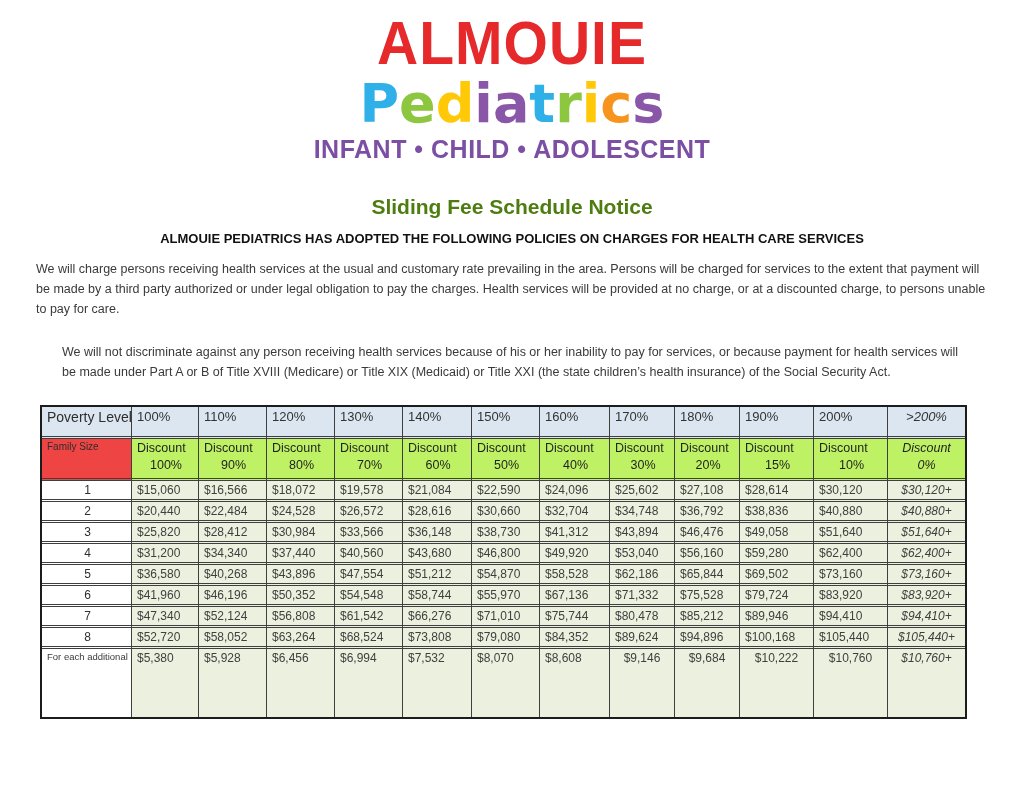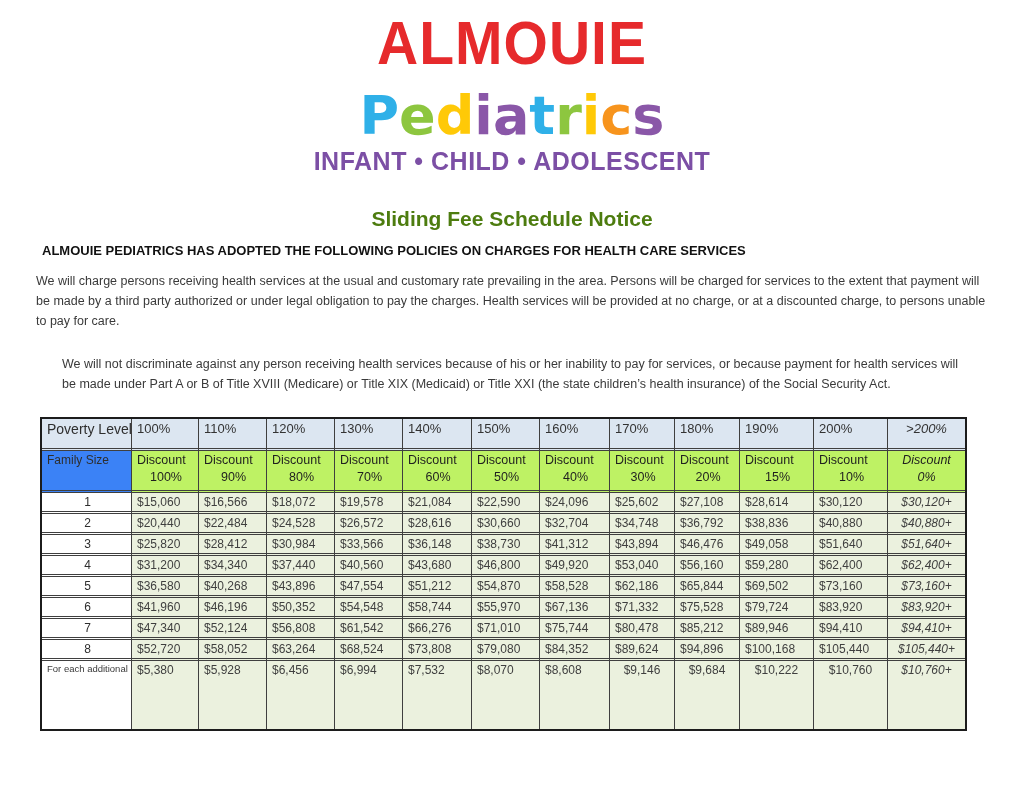--- a/index.html
+++ b/index.html
@@ -9,34 +9,34 @@
   }
   
   .logo{ text-align:center; padding-top:12px; line-height:1; }
   .logo-line1{
     font-family:"Liberation Sans",sans-serif;
     font-weight:900; font-size:57px; letter-spacing:1px;
     transform:scaleY(1.08); transform-origin:top center;
   }
   .logo-line2{
     font-family:"DejaVu Sans",sans-serif;
-    font-weight:800; font-size:54px; letter-spacing:0px; margin-top:20px;
+    font-weight:800; font-size:54px; letter-spacing:0px; margin-top:8px;
   }
   .logo-line3{
     font-family:"Liberation Sans",sans-serif;
     font-weight:900; font-size:25px; letter-spacing:0.5px; margin-top:5px;
     transform:scaleY(1.05); transform-origin:top center;
   }
   
   .notice-title{
     text-align:center; font-size:21px; font-weight:700; margin:34px 0 0 0;
     color:#4d7c0f;
   }
   .notice-subtitle{
-    font-size:13px; font-weight:700; margin:12px auto 0 auto;
+    text-align:center; font-size:13px; font-weight:700; margin:12px auto 0 auto;
     color:#111; width:940px;
   }
   .notice-para{
     text-align:left; font-size:12.5px; font-weight:400; color:#3a3a3a;
     line-height:1.58; margin:14px auto 0 auto;
   }
   .para1{ width:952px; }
   .para2{ width:900px; margin-top:24px; }
   
   .fee-table{
@@ -49,21 +49,21 @@
     border-right:1px solid #3f3f3f;
     border-bottom:3px double #3f3f3f;
     padding:2px 3px 2px 5px;
     overflow:hidden; white-space:nowrap;
   }
   .fee-table tr:last-child td{ border-bottom:none; }
   .fee-table td:last-child{ border-right:none;font-style:italic; }
   .cell-corner{ background:#dce6f1; color:#2e2e2e; font-size:14px; vertical-align:top; white-space:normal; }
   .cell-pct{ background:#dce6f1; color:#333333; font-size:13px; vertical-align:top; padding-top:5px; }
   .cell-pct.center, td.center{ text-align:center; padding-left:3px; }
-  .cell-family{ background:#3b82f6; color:#2e2e2e; font-size:12px; vertical-align:top; }
+  .cell-family{ background:#ef4444; color:#2e2e2e; font-size:10px; vertical-align:top; }
   .cell-discount{ background:#bef264; color:#1f1f1f; font-size:12.5px; vertical-align:top; padding-top:8px; }
   .cell-discount .pct{ text-align:center; margin-top:3px; }
   .cell-rownum{ background:#ffffff; color:#2e2e2e; font-size:12px; text-align:center; vertical-align:top; }
   .cell-val{ background:#ebf1de; color:#3f3f3f; font-size:12px; vertical-align:top; padding-top:4px; }
   .row-h1{ height:32px; }
   .row-h2{ height:42px; }
   .row-data{ height:21px; }
   .row-add{ height:68px; }
   .cell-addlabel{ background:#ffffff; color:#3a3a3a; font-size:9.5px; text-align:center;
     vertical-align:top; white-space:normal; line-height:1.35; padding:3px 8px; }

